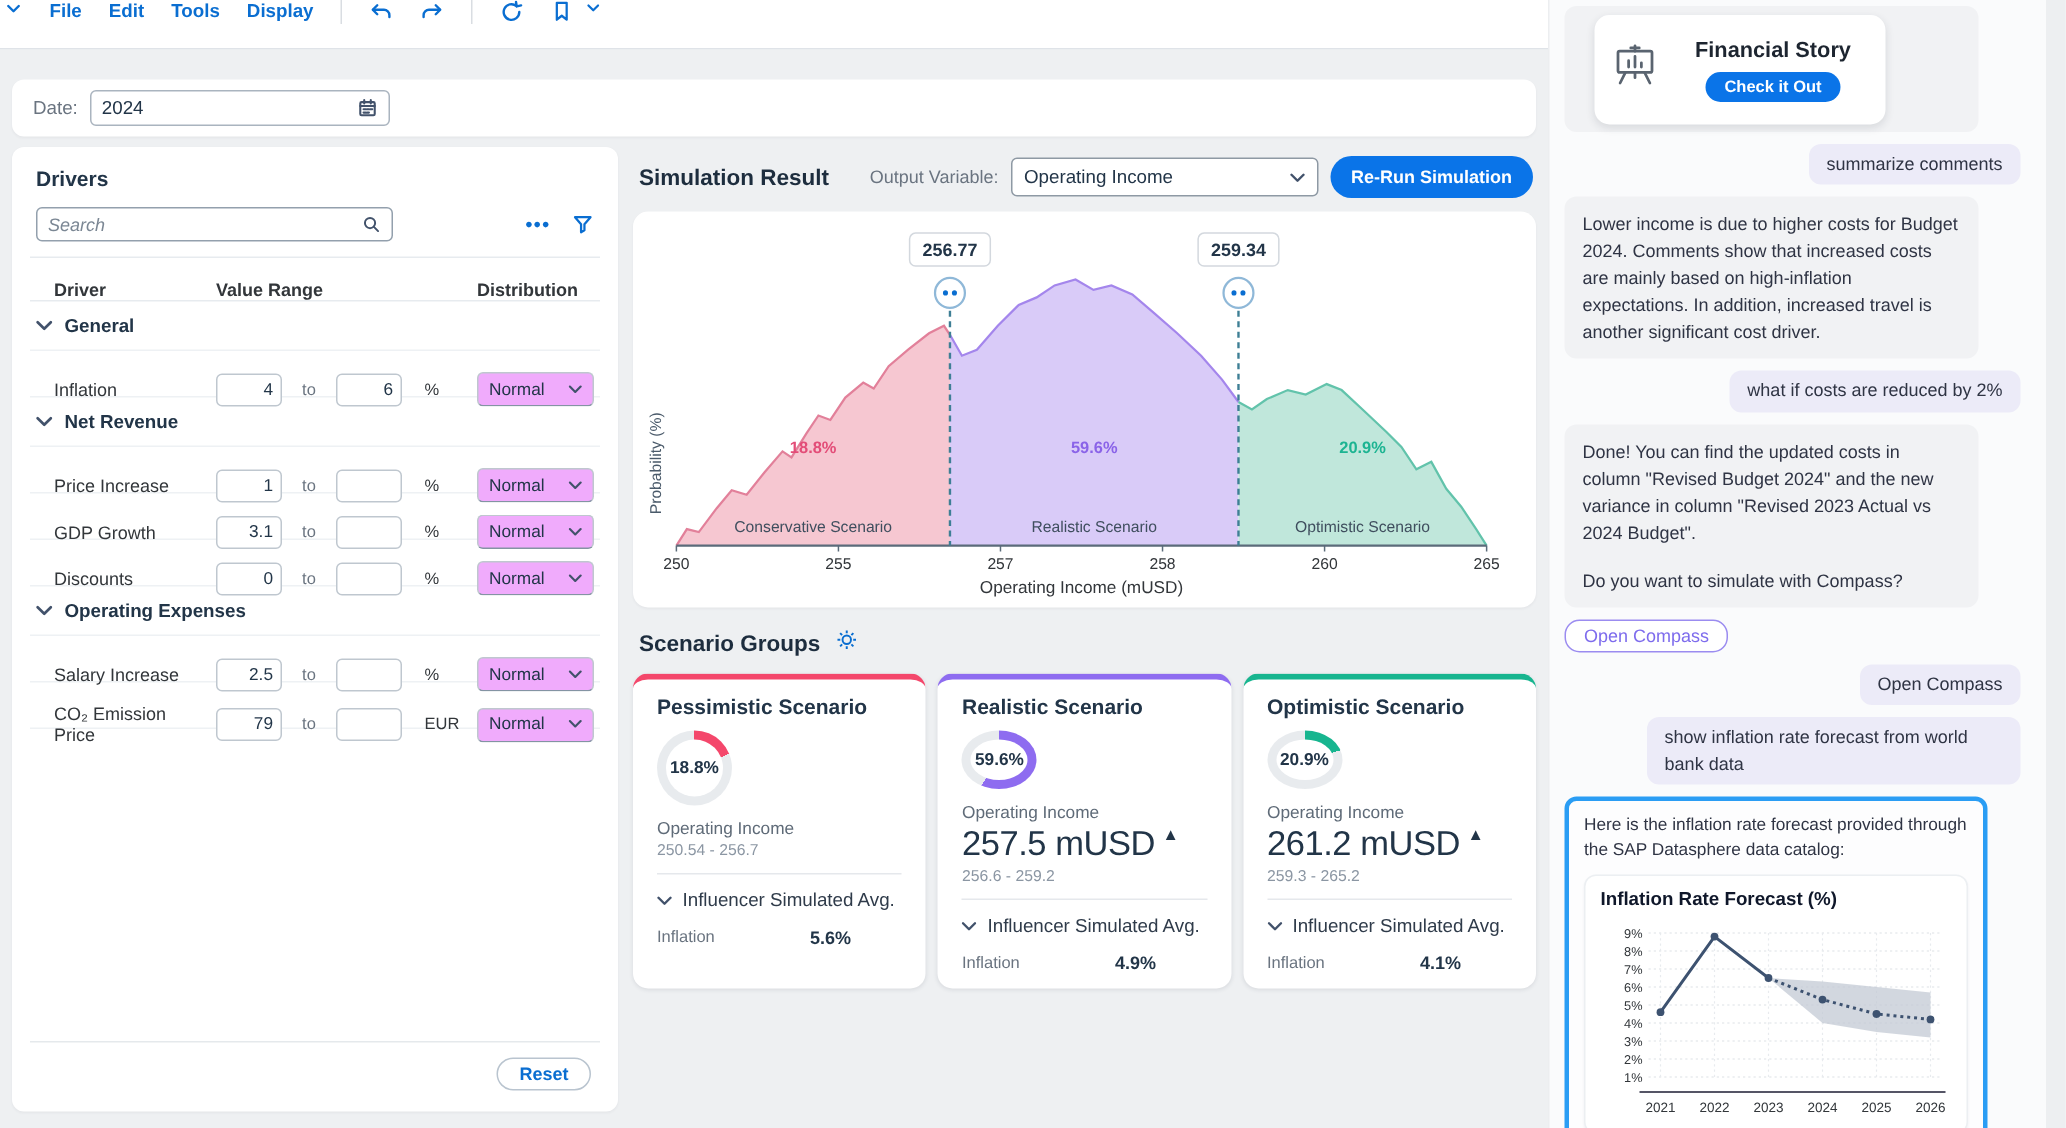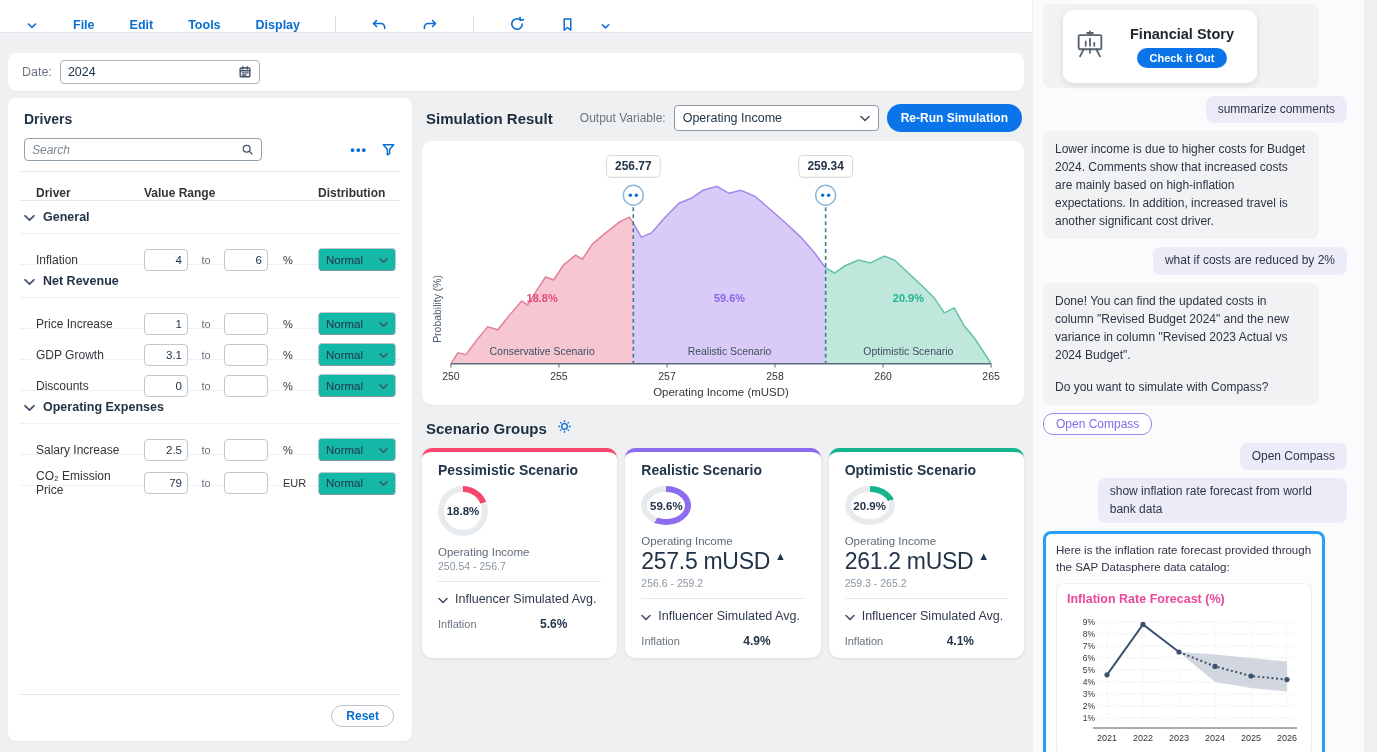--- a/index.html
+++ b/index.html
@@ -4,21 +4,21 @@
 <style>
   * { margin:0; padding:0; box-sizing:border-box; }
   html,body { width:1377px; height:752px; overflow:hidden;
     font-family:"Liberation Sans", sans-serif; background:#eef0f2; color:#223548; }
   .root { display:flex; width:100%; height:100%; }
 
   
   .main-col { width:1032px; display:flex; flex-direction:column; height:100%; }
 
   .toolbar { height:33px; background:#fff; border-bottom:1px solid #dfe3e8;
-    display:flex; align-items:flex-end; padding:0 26px; gap:35px; flex:none; }
+    display:flex; align-items:flex-start; padding:0 3px; gap:18px; flex:none; }
   .menu-item { color:#0a6ed1; font-size:12.5px; font-weight:600; cursor:pointer; }
   .tb-icon { display:flex; align-items:center; cursor:pointer; }
   .tb-icon svg { stroke:#0a6ed1; fill:none; stroke-width:1.6; stroke-linecap:round; stroke-linejoin:round; }
   .tb-div { width:1px; height:16px; background:#d9dde2; }
 
   .date-bar { margin:20px 8px 0 8px; background:#fff; border-radius:8px; height:38px;
     display:flex; align-items:center; padding:0 14px; gap:8px; flex:none;
     box-shadow:0 1px 2px rgba(30,40,60,.05); }
   .date-label { font-size:12.5px; color:#6a7480; }
   .date-input { width:200px; height:24px; border:1px solid #aab4bf; border-radius:4px;
@@ -51,21 +51,21 @@
   .section-row .sec-name { font-size:12.5px; font-weight:700; color:#223548; }
   .drow { height:31px; border-bottom:1px solid #eef1f4; }
   .drow .dlabel { font-size:12px; color:#32363a; }
   .vr-in { width:44px; height:22px; border:1px solid #bfc7cf; border-radius:4px;
     text-align:right; padding:0 5px; font-size:11.5px; color:#223548; background:#fff;
     font-family:"Liberation Sans",sans-serif; outline:none; }
   .to-lbl { font-size:11px; color:#6a7480; text-align:center; }
   .unit-lbl { font-size:11px; color:#32363a; padding-left:7px; }
   .dist-sel { height:23px; border:1px solid #bfc7cf; border-bottom-color:#8494a3; border-radius:4px;
     display:flex; align-items:center; justify-content:space-between; padding:0 7px;
-    font-size:11.5px; color:#223548; background:#14b8a6; cursor:pointer; }
+    font-size:11.5px; color:#223548; background:#f0abfc; cursor:pointer; }
   .chev svg { stroke:#42526b; fill:none; stroke-width:1.6; stroke-linecap:round; stroke-linejoin:round; }
   .reset-row { margin-top:auto; border-top:1px solid #e5e9ec; padding:10px 6px 2px 0;
     display:flex; justify-content:flex-end; }
   .reset-btn { border:1px solid #b9c4cf; background:#fff; color:#0a6ed1; font-weight:700;
     font-size:12px; border-radius:12px; padding:3px 14px; cursor:pointer;
     font-family:"Liberation Sans",sans-serif; }
 
   
   .center-col { flex:1; min-width:0; display:flex; flex-direction:column; }
   .sim-header { display:flex; align-items:center; margin:6px 2px 0 4px; }
@@ -127,21 +127,21 @@
   .bubble-bot p + p { margin-top:14px; }
   .chip { align-self:flex-start; background:#fff; border:1px solid #9b8cf0; color:#7e6ced;
     border-radius:10px; font-size:12px; padding:3px 12px; cursor:pointer;
     font-family:"Liberation Sans",sans-serif; }
 
   .hl-card { border:3px solid #2a9df4; border-radius:8px; background:#fdfdfe; width:282px;
     padding:8px 10px 8px 10px; flex:none; }
   .hl-intro { font-size:11.5px; color:#2f3444; line-height:1.45; }
   .mini-chart-card { background:#fff; border:1px solid #eceff2; border-radius:8px;
     box-shadow:0 1px 2px rgba(30,40,60,.06); margin-top:8px; padding:8px 10px 2px 10px; }
-  .mini-chart-title { font-size:12.5px; font-weight:700; color:#ec4899; }
+  .mini-chart-title { font-size:12.5px; font-weight:700; color:#0f172a; }
 </style>
 </head>
 <body>
 
 <div class="root">
 
   <div class="main-col">
 
     <div class="toolbar">
       <span class="tb-icon">

